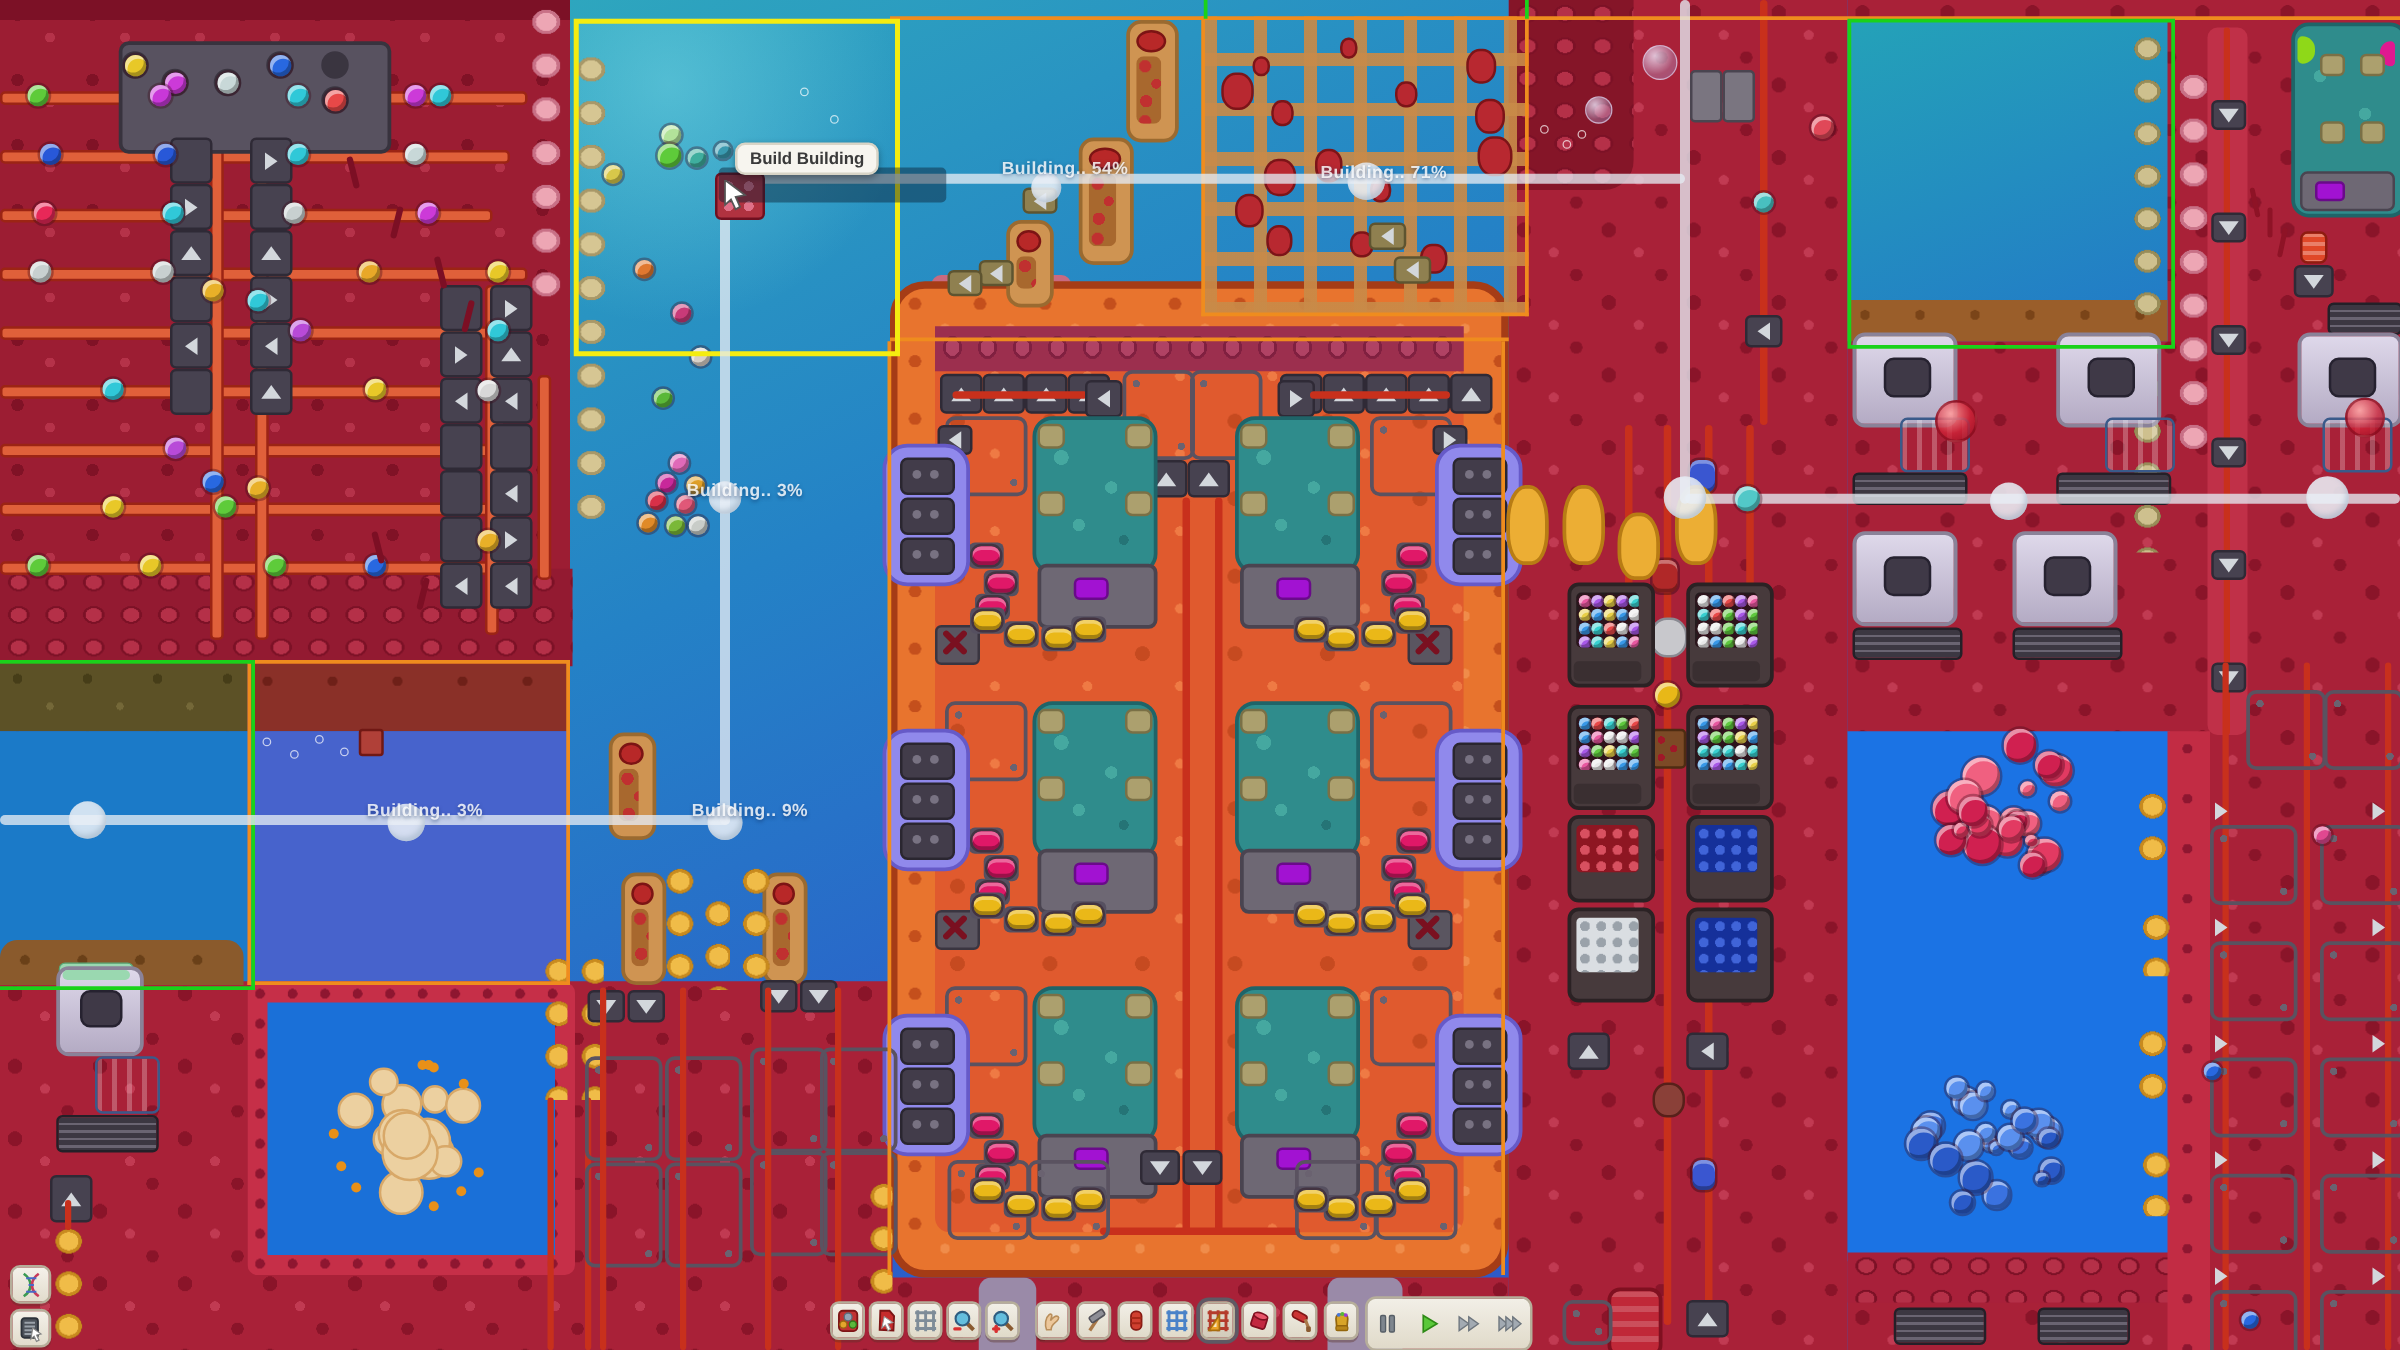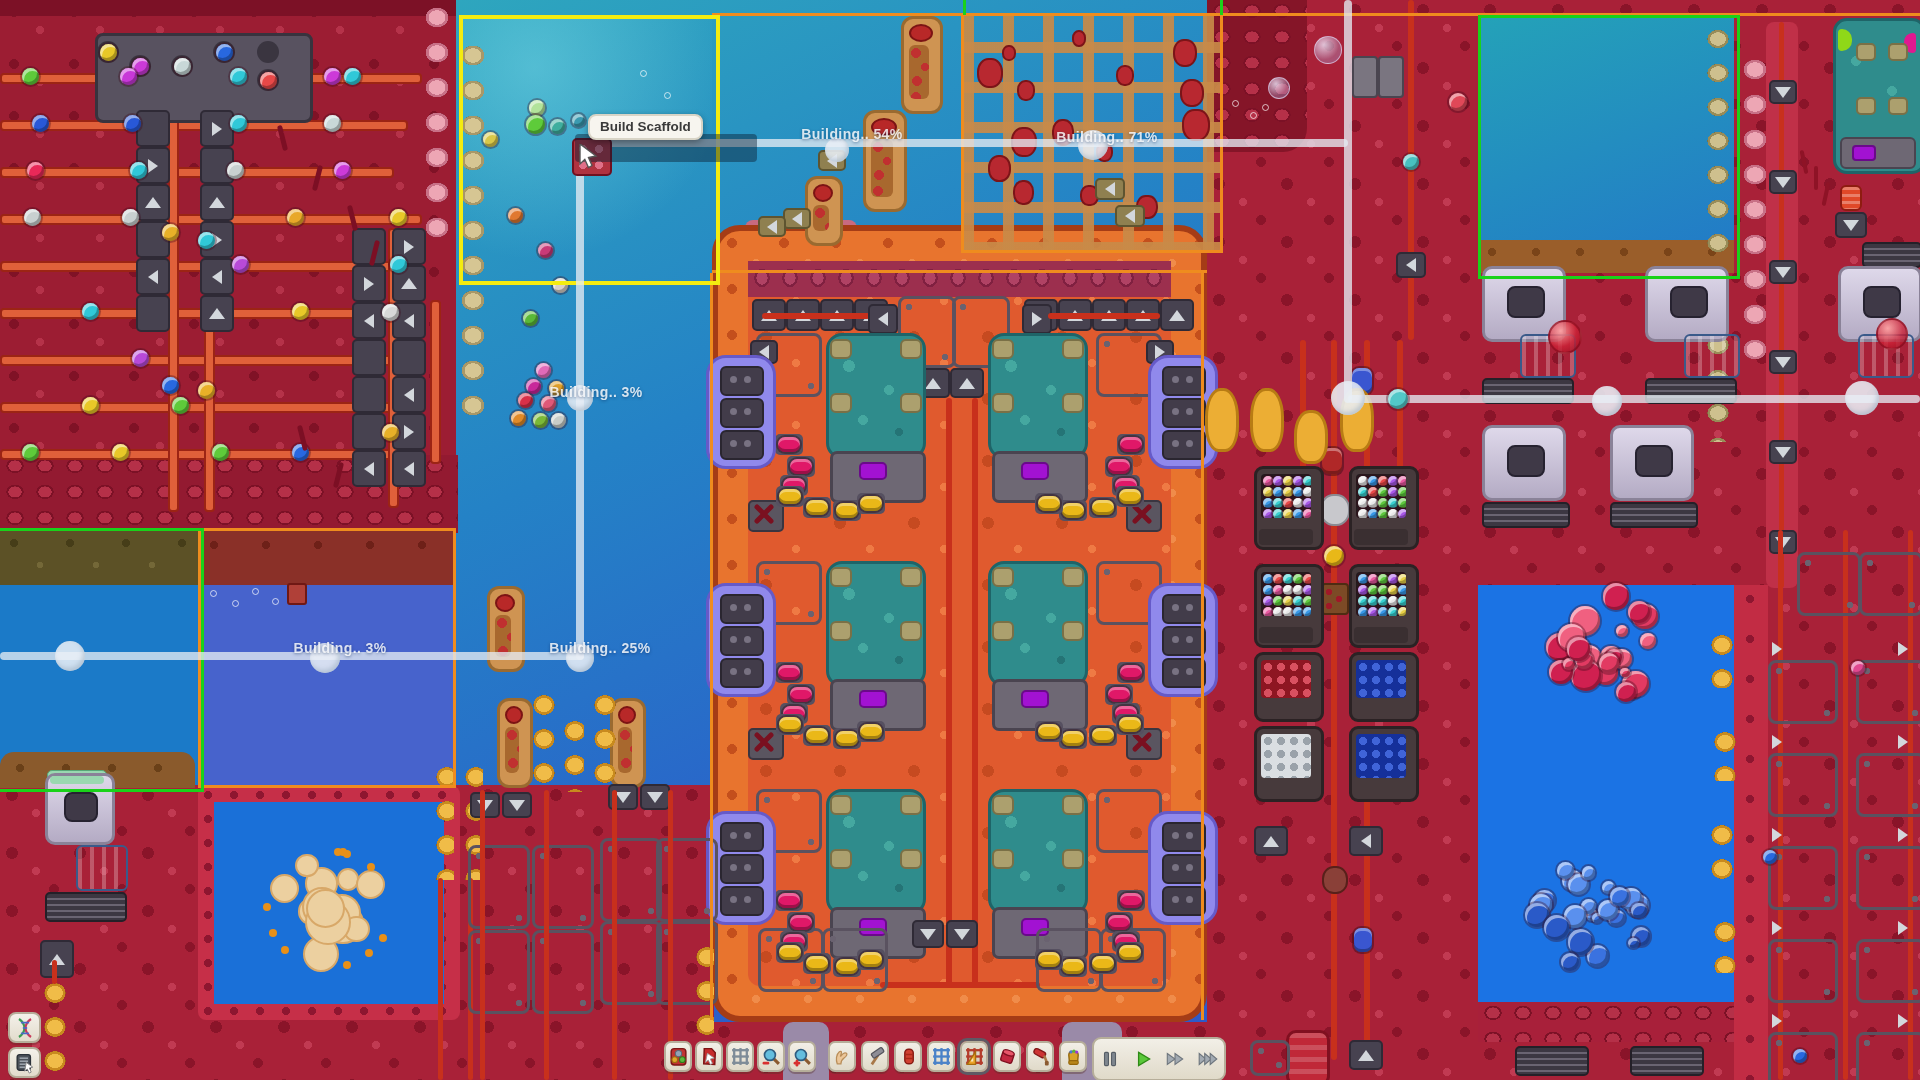--- a/index.html
+++ b/index.html
@@ -524,26 +524,26 @@
       <div class="wnode" style="position: absolute; left: 825px; top: 138px; width: 24px; height: 24px; z-index: 51;"></div>
       <div class="wnode" style="position: absolute; left: 1078px; top: 130px; width: 30px; height: 30px; z-index: 51;"></div>
       <div class="wnode" style="position: absolute; left: 1331px; top: 381px; width: 34px; height: 34px; z-index: 51;"></div>
       <div class="wnode" style="position: absolute; left: 1592px; top: 386px; width: 30px; height: 30px; z-index: 51;"></div>
       <div class="wnode" style="position: absolute; left: 1845px; top: 381px; width: 34px; height: 34px; z-index: 51;"></div>
       <div class="orb" style="position: absolute; left: 1388px; top: 389px; width: 20px; height: 20px; background: rgb(82, 200, 200); z-index: 52;"></div>
     </div>
 
   <div class="abs" style="left:572px;top:138px;width:36px;height:34px;background:#b03240;border:2px solid #701020;border-radius:5px;background-image:radial-gradient(circle 4px at 9px 9px,#e07088 97%,transparent),radial-gradient(circle 4px at 25px 9px,#e07088 97%,transparent),radial-gradient(circle 4px at 9px 25px,#e07088 97%,transparent),radial-gradient(circle 4px at 25px 25px,#e07088 97%,transparent);z-index:55"></div>
   <div class="abs" style="left:575px;top:134px;width:182px;height:28px;background:rgba(12,32,52,.45);border-radius:4px;z-index:56"></div>
-  <div class="tooltip" style="left:588px;top:114px">Build Scaffold</div>
+  <div class="tooltip" style="left:588px;top:114px">Build Building</div>
   <span class="blabel" style="left:852px;top:126px">Building.. 54%</span>
   <span class="blabel" style="left:1107px;top:129px">Building.. 71%</span>
   <span class="blabel" style="left:596px;top:384px">Building.. 3%</span>
   <span class="blabel" style="left:340px;top:640px">Building.. 3%</span>
-  <span class="blabel" style="left:600px;top:640px">Building.. 25%</span>
+  <span class="blabel" style="left:600px;top:640px">Building.. 9%</span>
   <div class="abs" style="left:578px;top:144px;z-index:90">
     <svg width="24" height="26" viewBox="0 0 24 26">
         <polygon points="2,0 18,12 10.5,13.5 14,21.5 10.5,23.5 6.8,15.5 2,20" fill="#ffffff" stroke="#555" stroke-width="1.4"></polygon>
       </svg>
   </div>
 
   <div id="world">
       <div class="pipeH" style="position: absolute; left: 0px; top: 73px; width: 418px; height: 7px;"></div>
       <div class="pipeH" style="position: absolute; left: 0px; top: 120px; width: 404px; height: 7px;"></div>
       <div class="pipeH" style="position: absolute; left: 0px; top: 167px; width: 390px; height: 7px;"></div>

